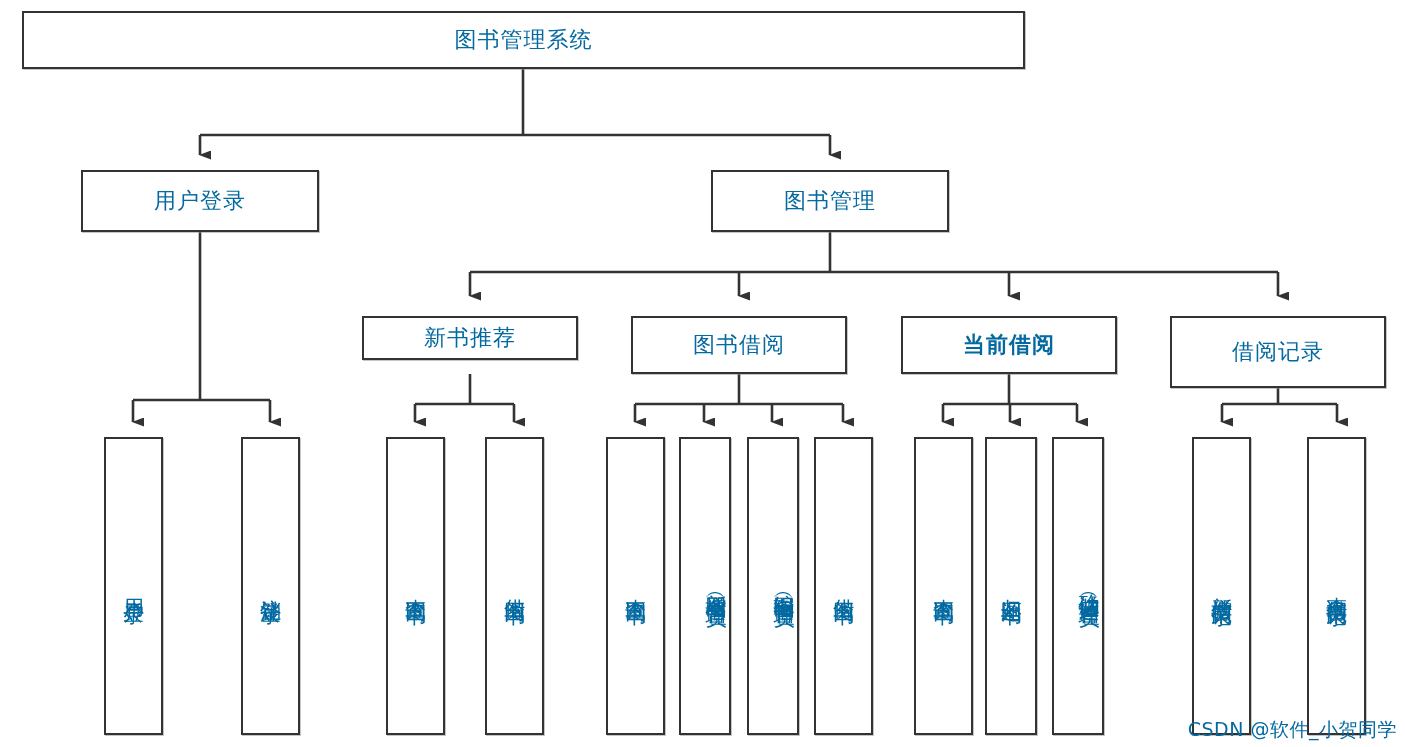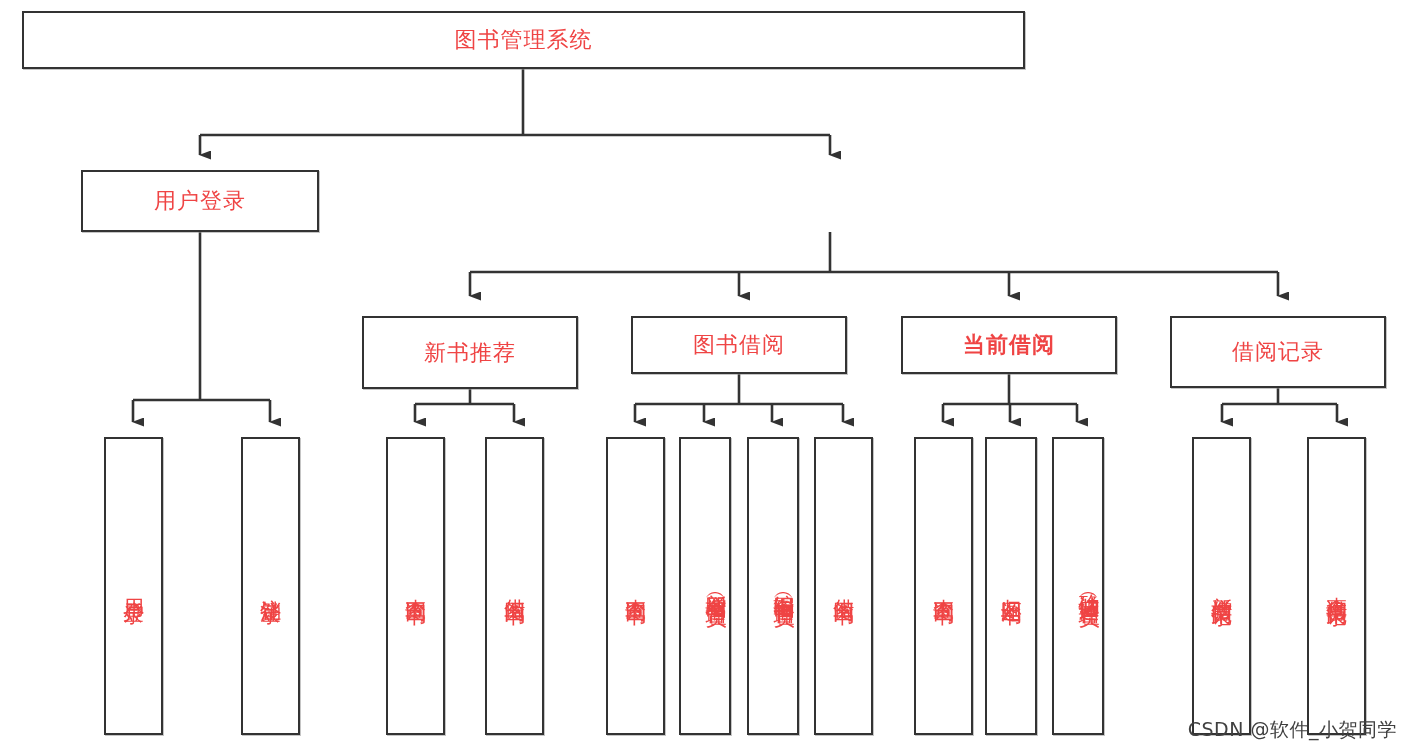--- a/index.html
+++ b/index.html
@@ -27,21 +27,21 @@
   }
   .node-box {
     position: absolute;
     box-sizing: border-box;
     background: #ffffff;
     border: 2px solid #333333;
     box-shadow: 1px 1px 0 0 rgba(150,150,150,0.55);
     display: flex;
     align-items: center;
     justify-content: center;
-    color: #ef4444;
+    color: #0369a1;
   }
   .node-box.horiz {
     font-size: 22px;
     line-height: 1.15;
     letter-spacing: 1px;
   }
   .node-box.vert {
     writing-mode: vertical-rl;
     text-orientation: upright;
     font-size: 21px;
@@ -56,21 +56,21 @@
   }
   .node-label {
     display: block;
     white-space: nowrap;
   }
   #watermark {
     position: absolute;
     right: 8px;
     bottom: 4px;
     font-size: 19px;
-    color: #404040;
+    color: #0369a1;
     letter-spacing: 0.5px;
     white-space: nowrap;
     pointer-events: none;
   }
 </style>
 </head>
 <body>
 
 <div id="diagram-root">
 
@@ -125,22 +125,25 @@
   </svg>
 
   <div class="node-box horiz" style="left:22px; top:11px; width:1003px; height:58px;">
     <span class="node-label">图书管理系统</span>
   </div>
 
   <div class="node-box horiz" style="left:81px; top:170px; width:238px; height:62px;">
     <span class="node-label">用户登录</span>
   </div>
 
-
-  <div class="node-box horiz" style="left:362px; top:316px; width:216px; height:73px;">
+  <div class="node-box horiz" style="left:711px; top:170px; width:238px; height:62px;">
+    <span class="node-label">图书管理</span>
+  </div>
+
+  <div class="node-box horiz" style="left:362px; top:316px; width:216px; height:44px;">
     <span class="node-label">新书推荐</span>
   </div>
 
   <div class="node-box horiz" style="left:631px; top:316px; width:216px; height:58px;">
     <span class="node-label">图书借阅</span>
   </div>
 
   <div class="node-box horiz" style="left:901px; top:316px; width:216px; height:58px;font-weight:bold;">
     <span class="node-label">当前借阅</span>
   </div>

